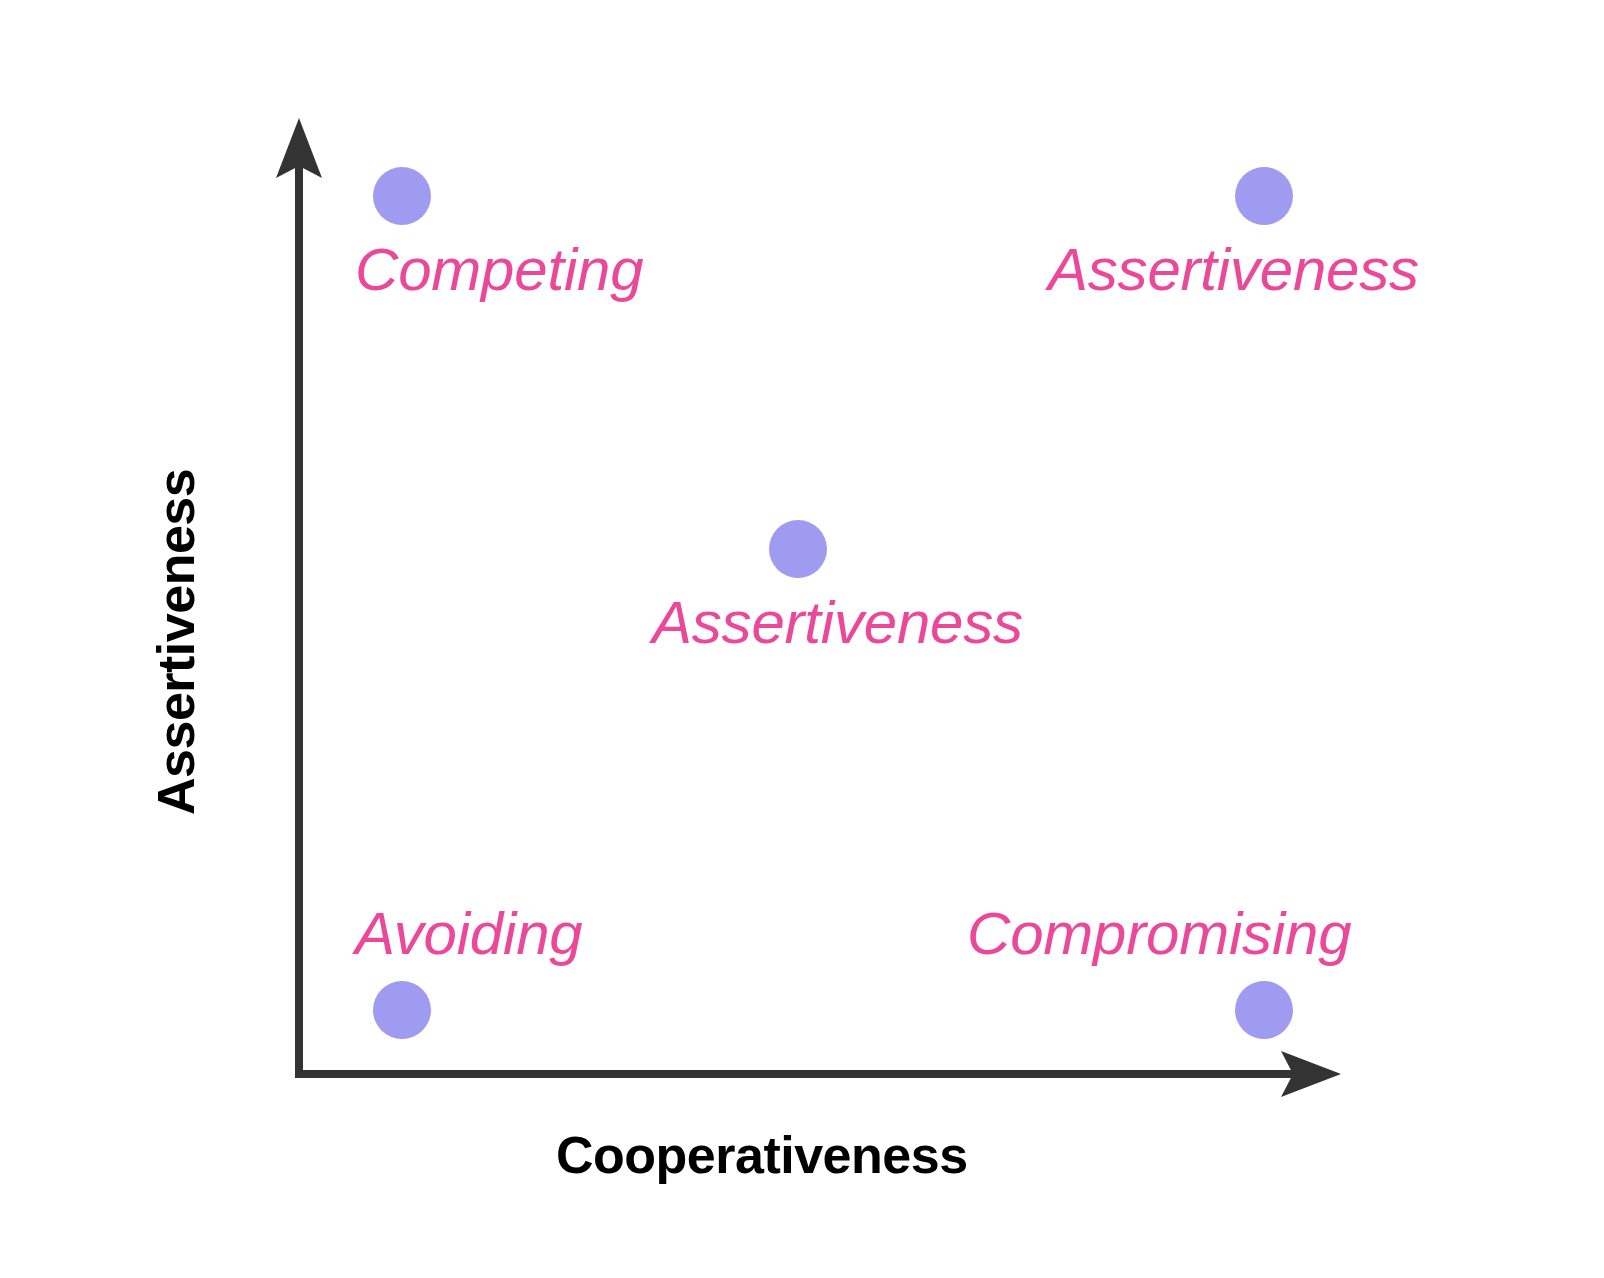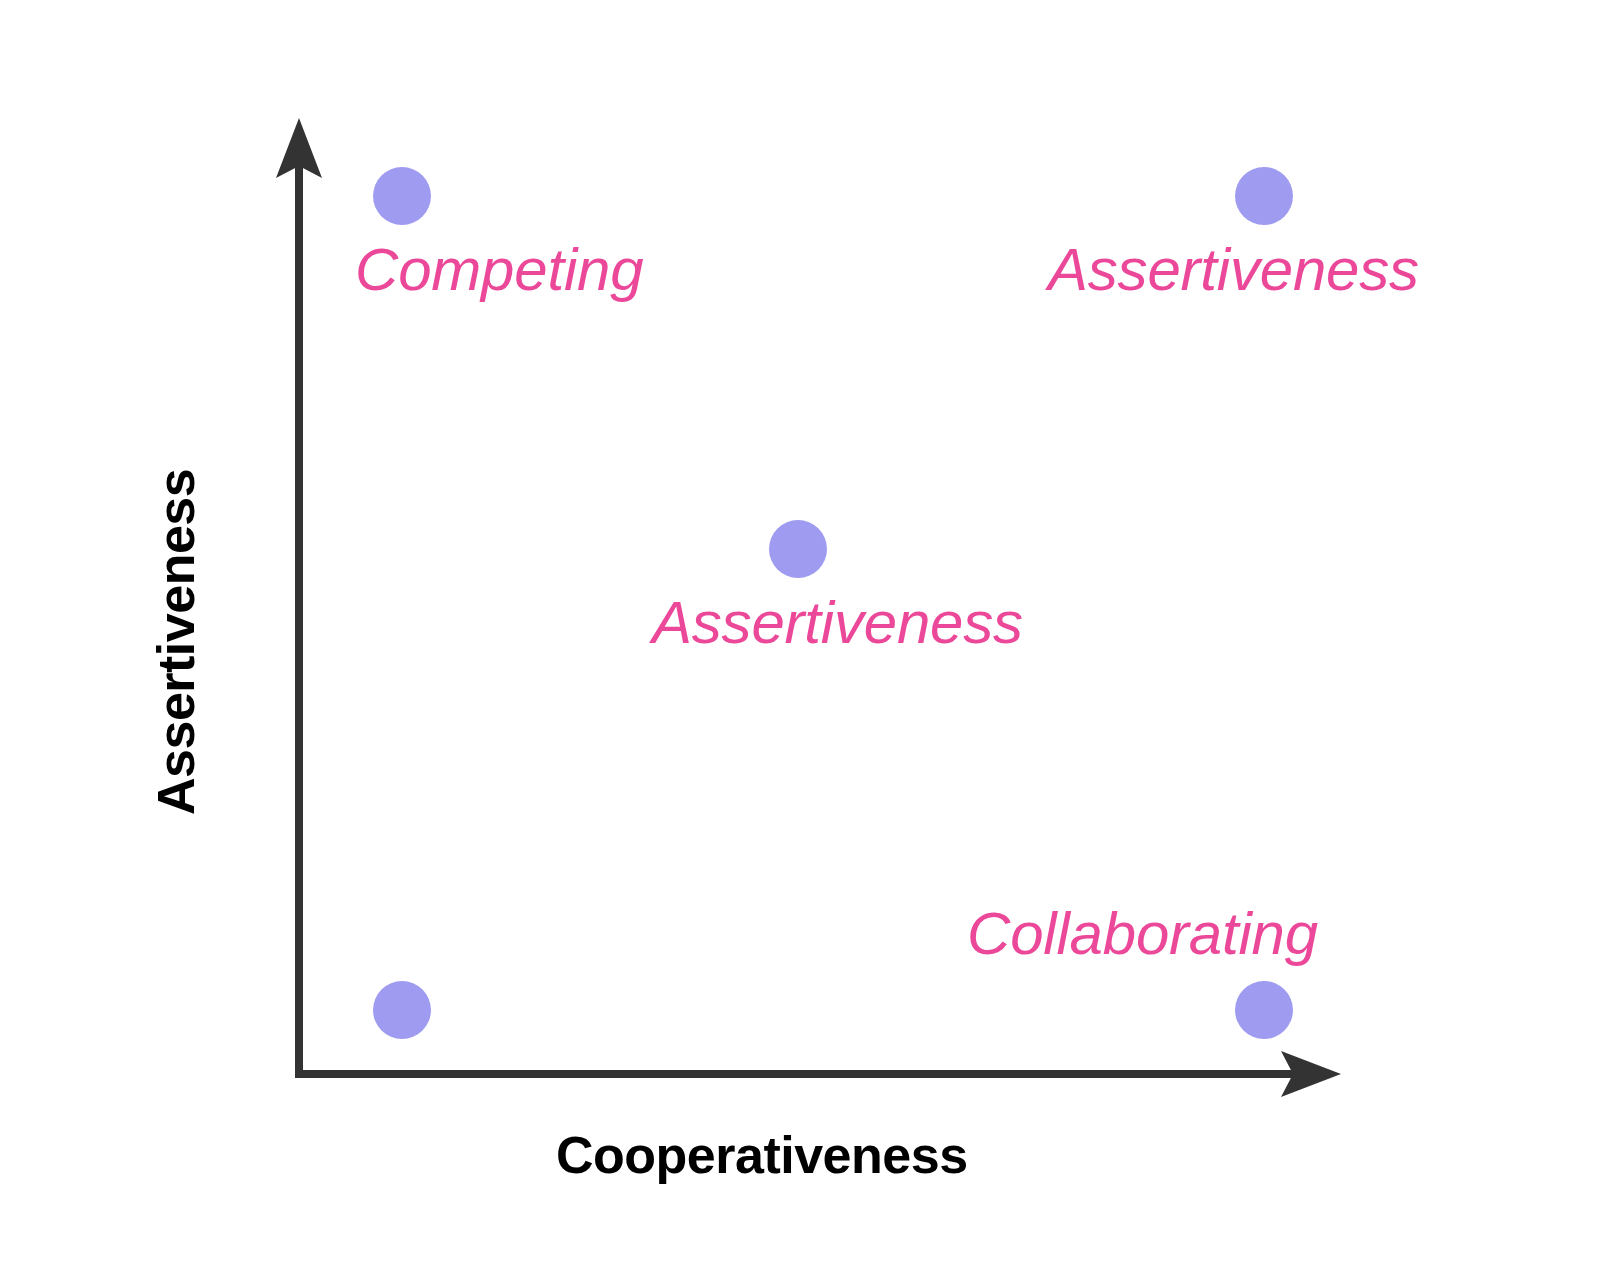--- a/index.html
+++ b/index.html
@@ -79,20 +79,21 @@
   <div class="dot" style="left:769px; top:520px;"></div>
   <div class="dot" style="left:373px; top:981px;"></div>
   <div class="dot" style="left:1235px; top:981px;"></div>
 
   <div class="point-label" style="left:355px; top:240px;">Competing</div>
 
   <div class="point-label" style="left:1048px; top:240px;">Assertiveness</div>
 
   <div class="point-label" style="left:652px; top:593px;">Assertiveness</div>
 
+  <div class="point-label" style="left:355px; top:904px;">Avoiding</div>
 
-  <div class="point-label" style="left:967px; top:904px;">Collaborating</div>
+  <div class="point-label" style="left:967px; top:904px;">Compromising</div>
 
   <div class="axis-title" id="y-axis-title" style="left:150px; top:815px;">Assertiveness</div>
 
   <div class="axis-title" style="left:556px; top:1129px;">Cooperativeness</div>
 
 </div>
 
 </body></html>

